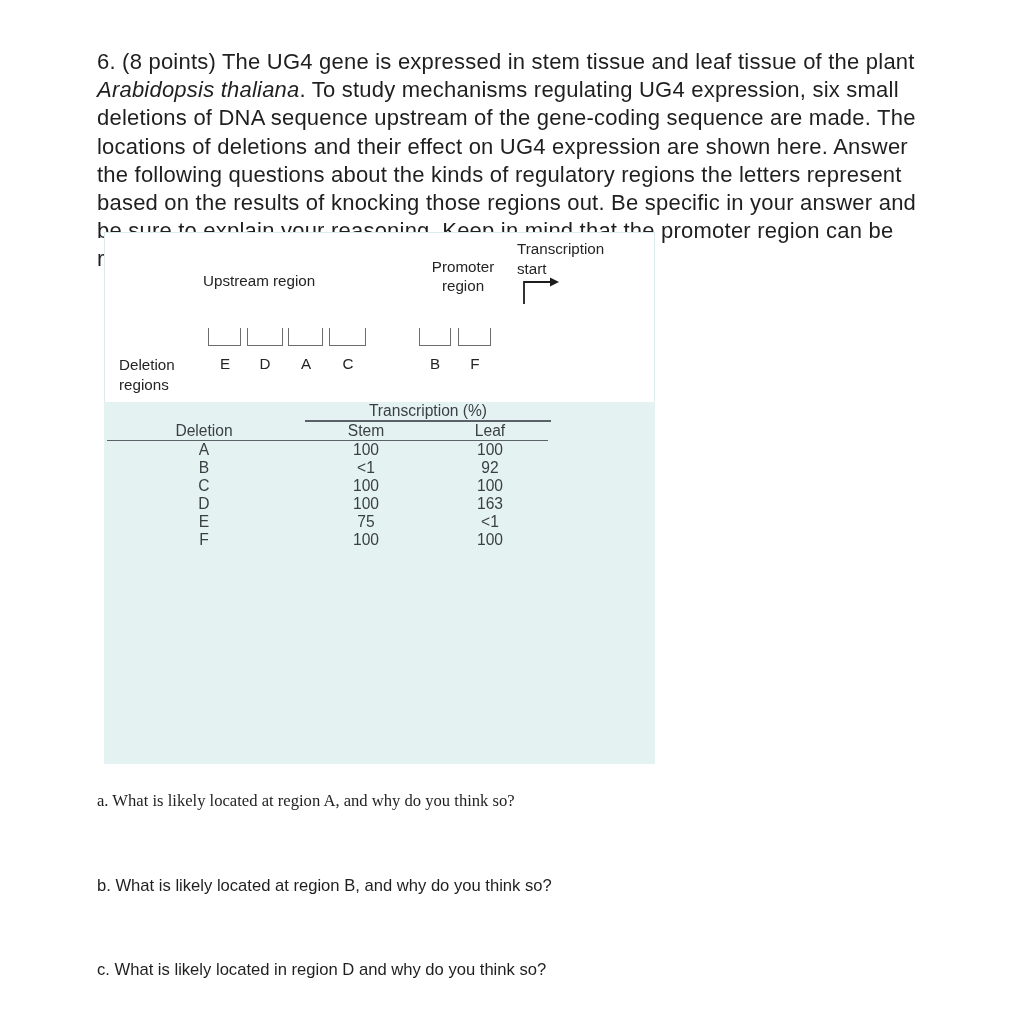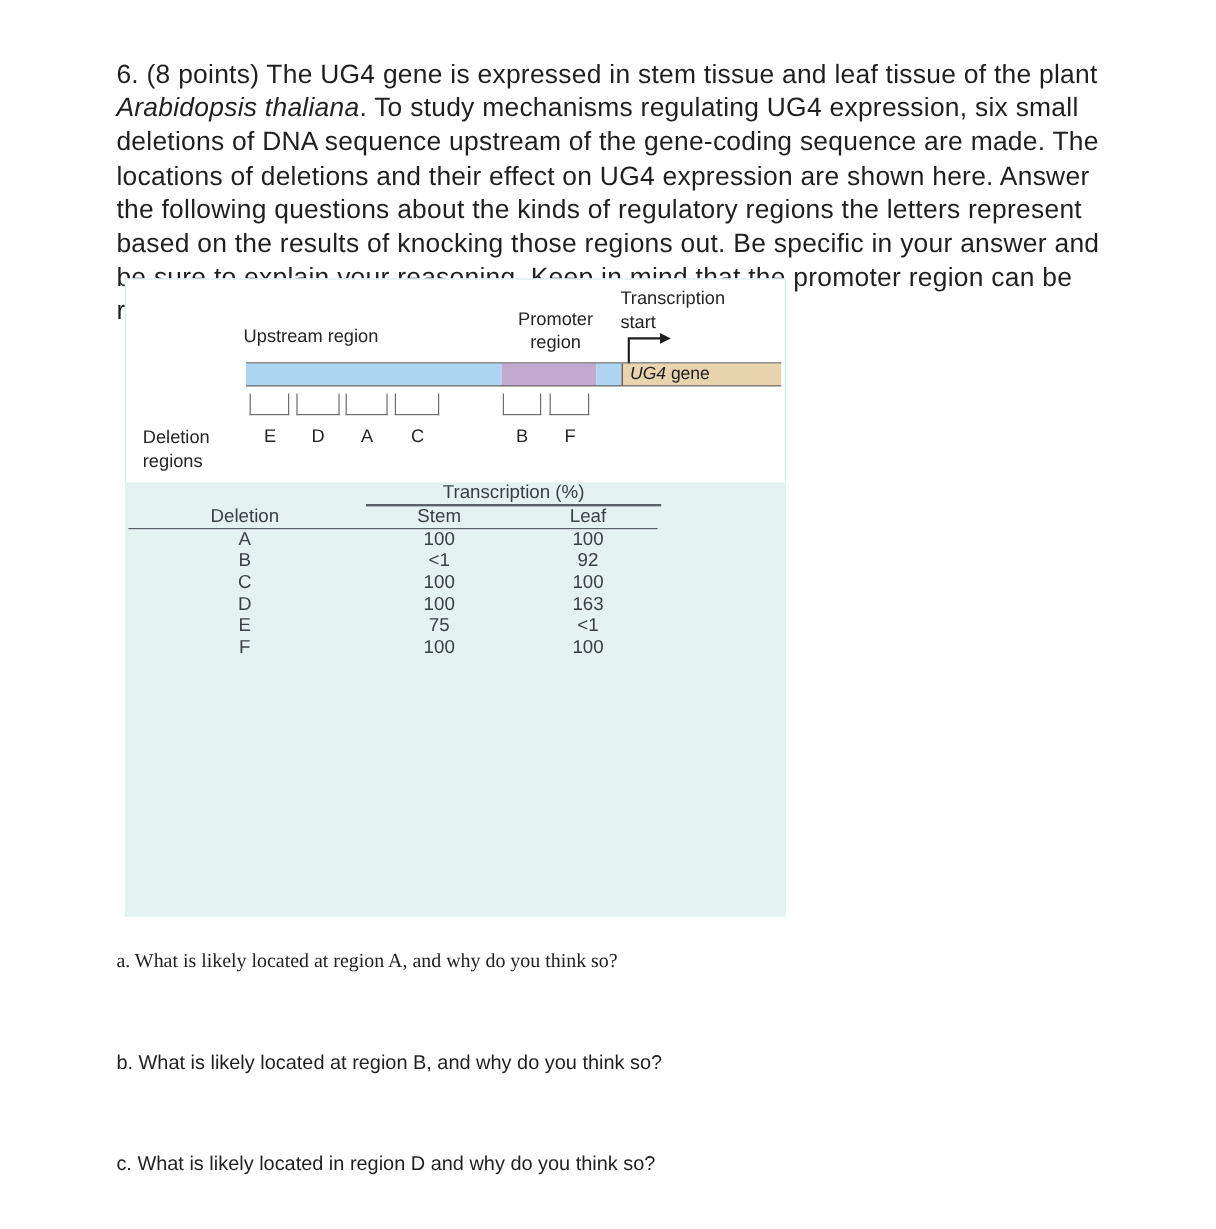--- a/index.html
+++ b/index.html
@@ -224,28 +224,20 @@
     <div class="dia-label" id="txstart-label">
       <span>Transcription</span><br>
       <span>start</span>
     </div>
 
     <svg id="tx-arrow" viewBox="0 0 46 31">
       <path d="M 8 31 L 8 9 L 36 9" fill="none" stroke="#1d1d1d" stroke-width="1.8"></path>
       <path d="M 34 4.5 L 43 9 L 34 13.5 Z" fill="#1d1d1d"></path>
     </svg>
 
-    <div id="dna-bar">
-      <div class="seg" id="seg-upstream"></div>
-      <div class="seg" id="seg-promoter"></div>
-      <div class="seg" id="seg-spacer"></div>
-      <div class="seg" id="seg-gene">
-        <div id="gene-label"><span class="it">UG4</span><span> gene</span></div>
-      </div>
-    </div>
 
     <div id="bracket-row">
       <div class="bracket" style="left:3px;width:33px;"></div>
       <div class="bracket" style="left:42px;width:36px;"></div>
       <div class="bracket" style="left:83px;width:35px;"></div>
       <div class="bracket" style="left:124px;width:37px;"></div>
       <div class="bracket" style="left:214px;width:32px;"></div>
       <div class="bracket" style="left:253px;width:33px;"></div>
     </div>
 

